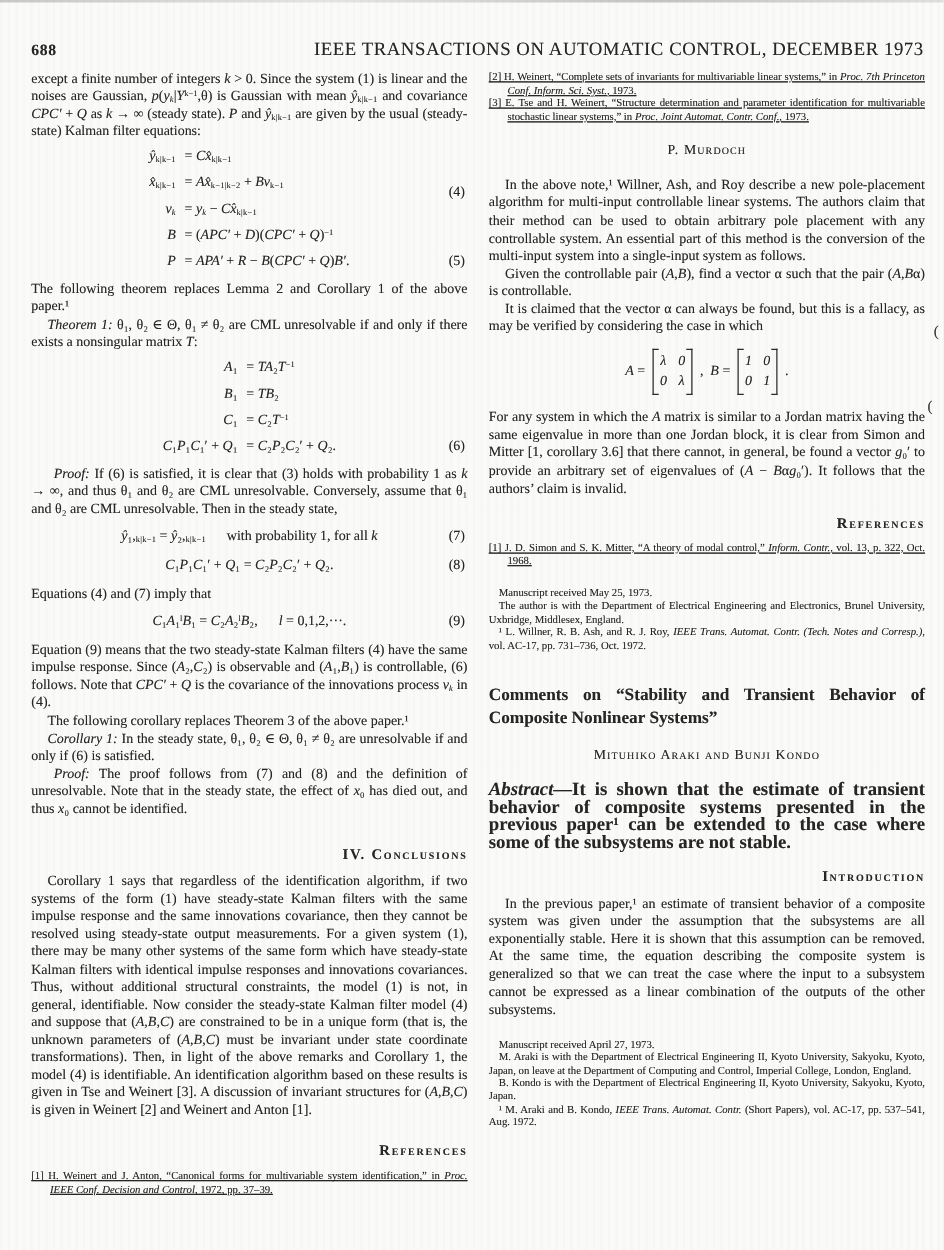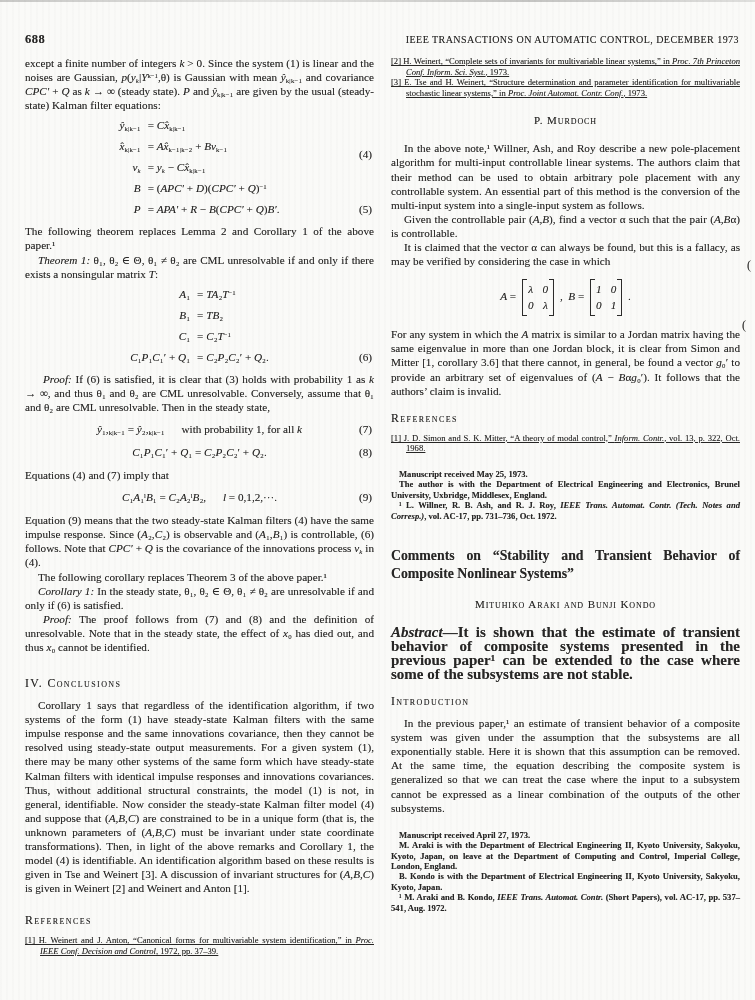--- a/index.html
+++ b/index.html
@@ -9,43 +9,43 @@
     background-image:repeating-linear-gradient(90deg, rgba(80,80,78,0.018) 0 2px, transparent 2px 6px);
     overflow:hidden;
     font-family:"Liberation Serif","DejaVu Serif",serif;
     color:#272625;
     text-shadow:0 0 0.45px rgba(30,30,30,0.38);
   }
   .topedge{position:absolute;top:0;left:0;right:0;height:2px;
     background:linear-gradient(90deg,rgba(70,70,68,.28),rgba(70,70,68,.12) 35%,rgba(70,70,68,.3) 70%,rgba(70,70,68,.15));}
   .header-row{position:absolute;top:32px;left:25px;right:16px;display:flex;justify-content:space-between;align-items:baseline;}
   .pagenum{font-size:12.5px;font-weight:bold;letter-spacing:.5px;}
-  .journal{font-size:10px;letter-spacing:.45px;}
+  .journal{font-size:15px;letter-spacing:.45px;}
   .cols{position:absolute;top:56px;left:25px;right:15px;display:flex;gap:17px;}
   .col{flex:1;min-width:0;}
   p.body{font-size:11.2px;line-height:14.1px;text-align:justify;margin:0;}
   .indent{text-indent:13px;}
   .indent2{text-indent:18px;}
   .mt4{margin-top:4px;}
   
   .eqblock{position:relative;margin:6px 0 7px;font-size:11.2px;}
   .eqgrid{display:grid;grid-template-columns:max-content max-content;column-gap:7px;row-gap:6px;
           line-height:15px;width:max-content;margin:0 auto;}
   .eql{text-align:right;}
   .eqr{text-align:left;}
   .eqnum{position:absolute;right:2px;font-size:11.2px;}
   .eqline{position:relative;text-align:center;margin:8px 0;font-size:11.2px;line-height:15px;}
   sub{font-size:.6em;vertical-align:-0.25em;line-height:0;letter-spacing:.2px;}
   sup{font-size:.6em;vertical-align:.45em;line-height:0;}
   
-  .sc-heading{font-variant:small-caps;text-align:left;font-size:11.8px;letter-spacing:1.4px;margin:13px 0 7px;font-weight:normal;}
+  .sc-heading{font-variant:small-caps;text-align:right;font-size:11.8px;letter-spacing:1.4px;margin:13px 0 7px;font-weight:bold;}
   
   .refs{font-size:8.6px;line-height:10.6px;text-align:justify;}
   .ref-item{padding-left:15px;text-indent:-15px;margin:0;text-decoration:underline;}
-  .fnotes{font-size:8.6px;line-height:10.4px;margin-top:15px;font-weight:bold;}
+  .fnotes{font-size:8.6px;line-height:10.4px;margin-top:15px;}
   .fn{margin:0;text-align:justify;text-indent:8px;}
   
   .title{font-size:13.8px;font-weight:bold;line-height:17.6px;text-align:justify;margin:0 0 11px;}
   .authors{text-align:center;font-variant:small-caps;font-size:11px;letter-spacing:.9px;margin:16px 0 15px;}
   .abstract{font-weight:bold;font-size:15px;line-height:14px;text-align:justify;margin:0;}
   .gap-top{margin-top:30px;}
   .gap-top-lg{margin-top:26px;}
   
   .mat{display:inline-grid;grid-template-columns:repeat(2,auto);column-gap:9px;row-gap:1px;
        padding:3px 6px;position:relative;vertical-align:middle;margin:0 3px;font-style:italic;text-align:center;}

